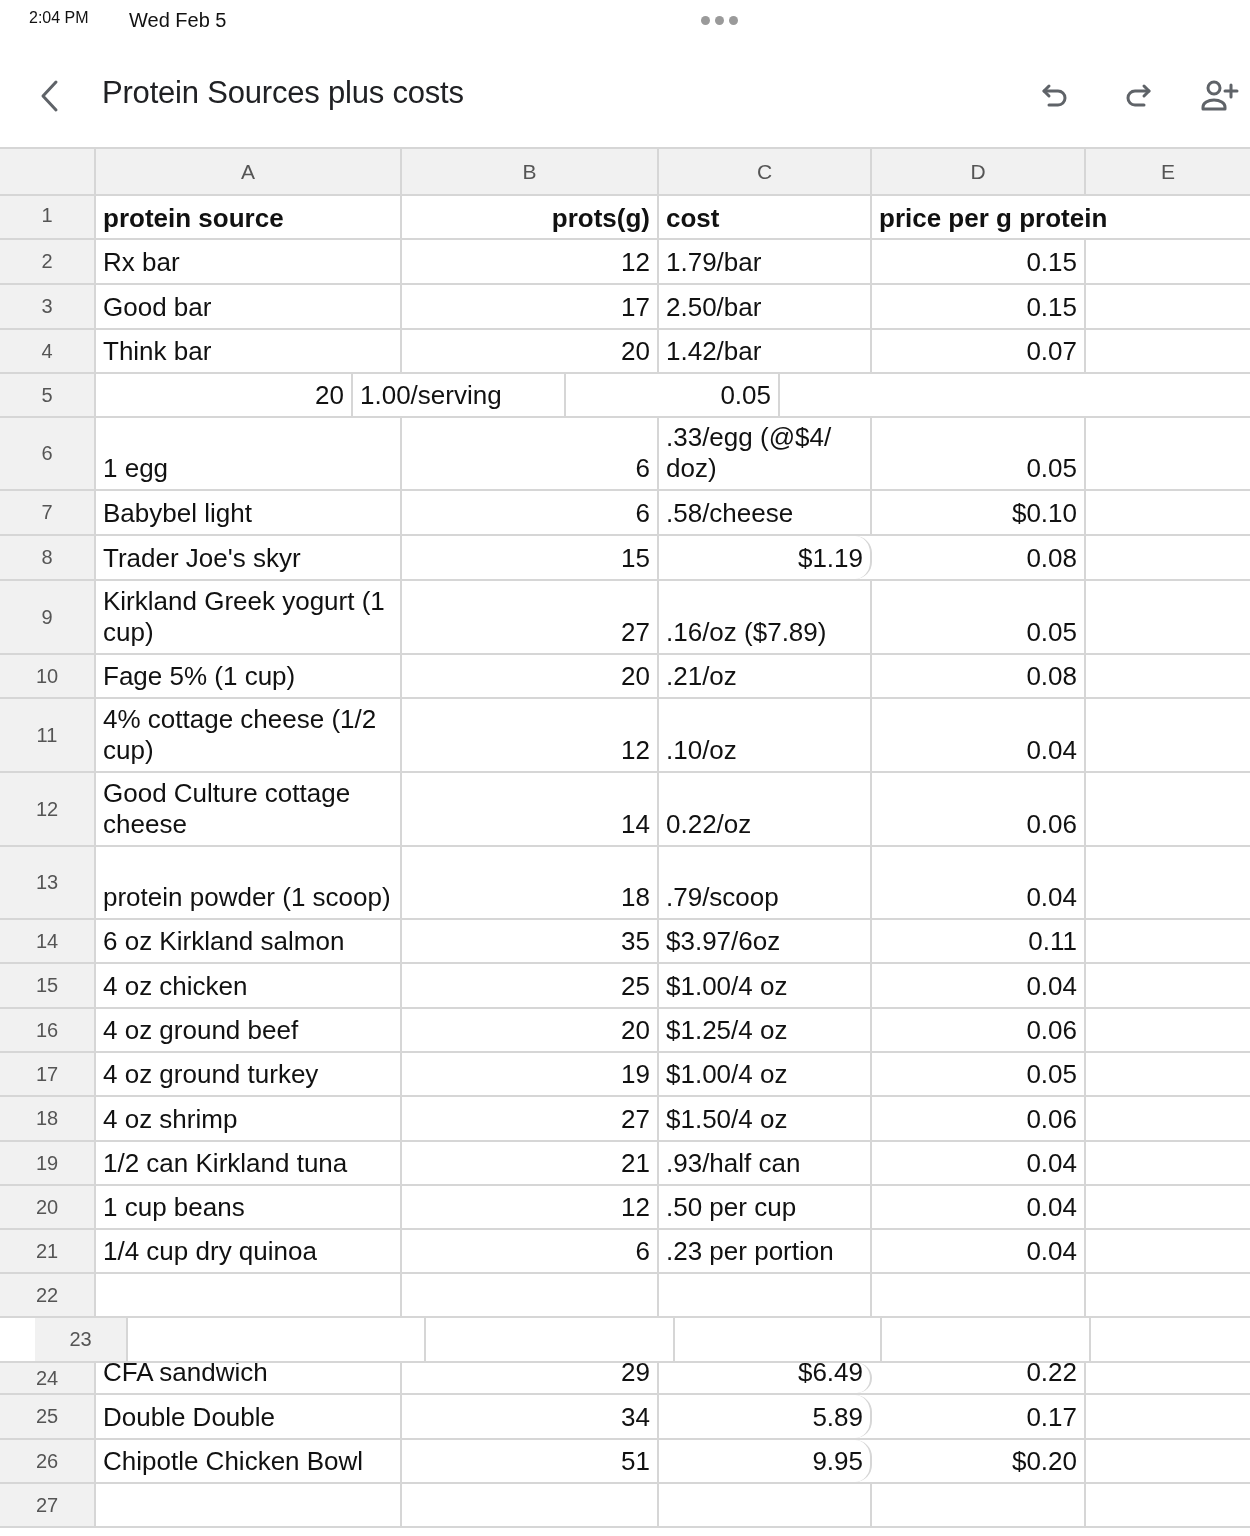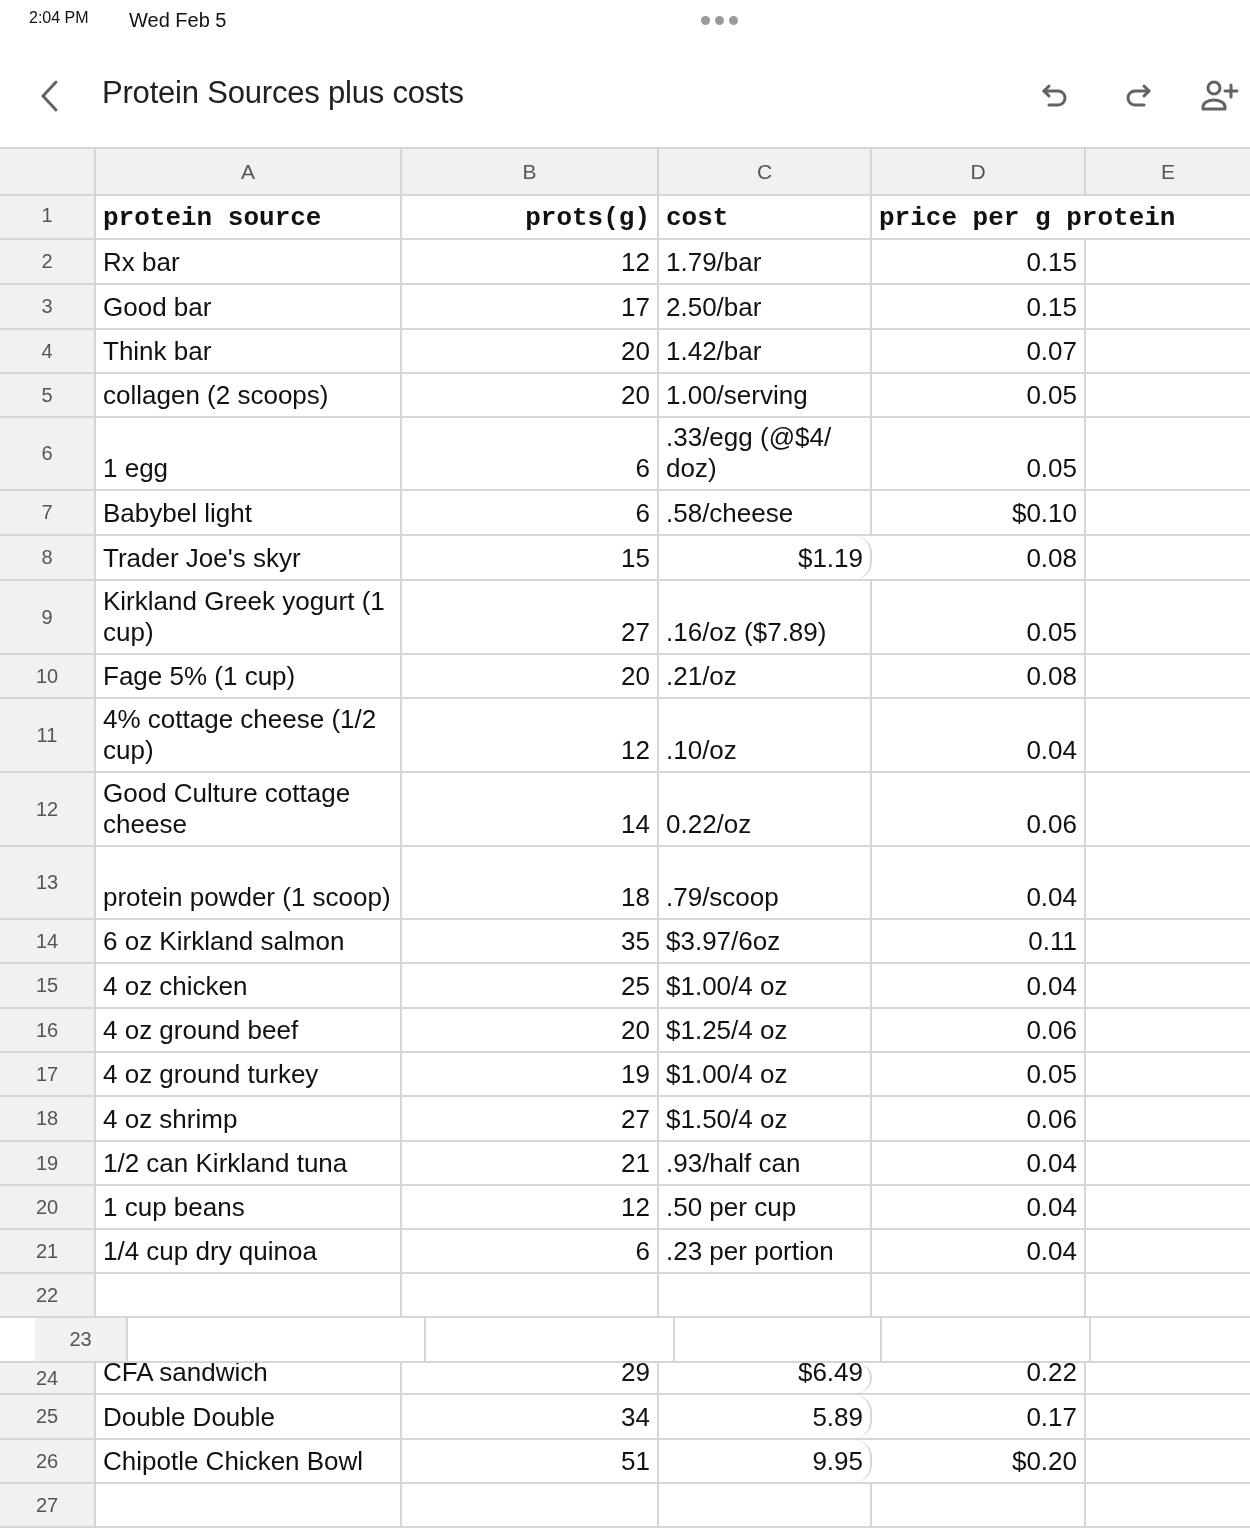--- a/index.html
+++ b/index.html
@@ -26,21 +26,21 @@
   .cell { position: relative; border-right: 2px solid #d6d6d6; font-size: 26px; color: #111; overflow: hidden; display: flex; align-items: flex-end; padding: 0 7px 5px 7px; line-height: 31px; }
   .cell.rownum { width: 96px; background: #f1f1f1; color: #555; font-size: 20px; justify-content: center; align-items: center; padding: 0; }
   .col-header .cell { background: #f1f1f1; color: #555; font-size: 21px; justify-content: center; align-items: center; padding: 0; }
   .c-a { width: 306px; }
   .c-b { width: 257px; justify-content: flex-end; }
   .c-c { width: 213px; }
   .c-d { width: 214px; justify-content: flex-end; }
   .c-e { width: 164px; border-right: none; }
   .cell.right { justify-content: flex-end; border-radius: 17px; }
   .cell.wrap { white-space: normal; word-break: normal; }
-  .cell.bold { font-weight: bold; font-family: Liberation Mono, monospace; }
+  .cell.bold { font-weight: bold; }
   .cell span.txt { display: block; }
   .header-row .c-d { overflow: visible; justify-content: flex-start; }
   .header-row .c-e { border-right: none; }
   .header-row .c-d { border-right: none; }
   .header-row .cell { padding-bottom: 4px; }
   .header-row .cell.c-d span { white-space: nowrap; }
 </style>
 </head>
 <body>
 
@@ -160,23 +160,20 @@
         </div>
         <div class="cell c-d wrap">
           <span class="txt">0.07</span>
         </div>
         <div class="cell c-e wrap">
           <span class="txt"></span>
         </div>
       </div>
       <div class="grid-row" style="height: 44px;">
         <div class="cell rownum">5</div>
-        <div class="cell c-a wrap">
-          <span class="txt">collagen (2 scoops)</span>
-        </div>
         <div class="cell c-b wrap">
           <span class="txt">20</span>
         </div>
         <div class="cell c-c wrap">
           <span class="txt">1.00/serving</span>
         </div>
         <div class="cell c-d wrap">
           <span class="txt">0.05</span>
         </div>
         <div class="cell c-e wrap">

